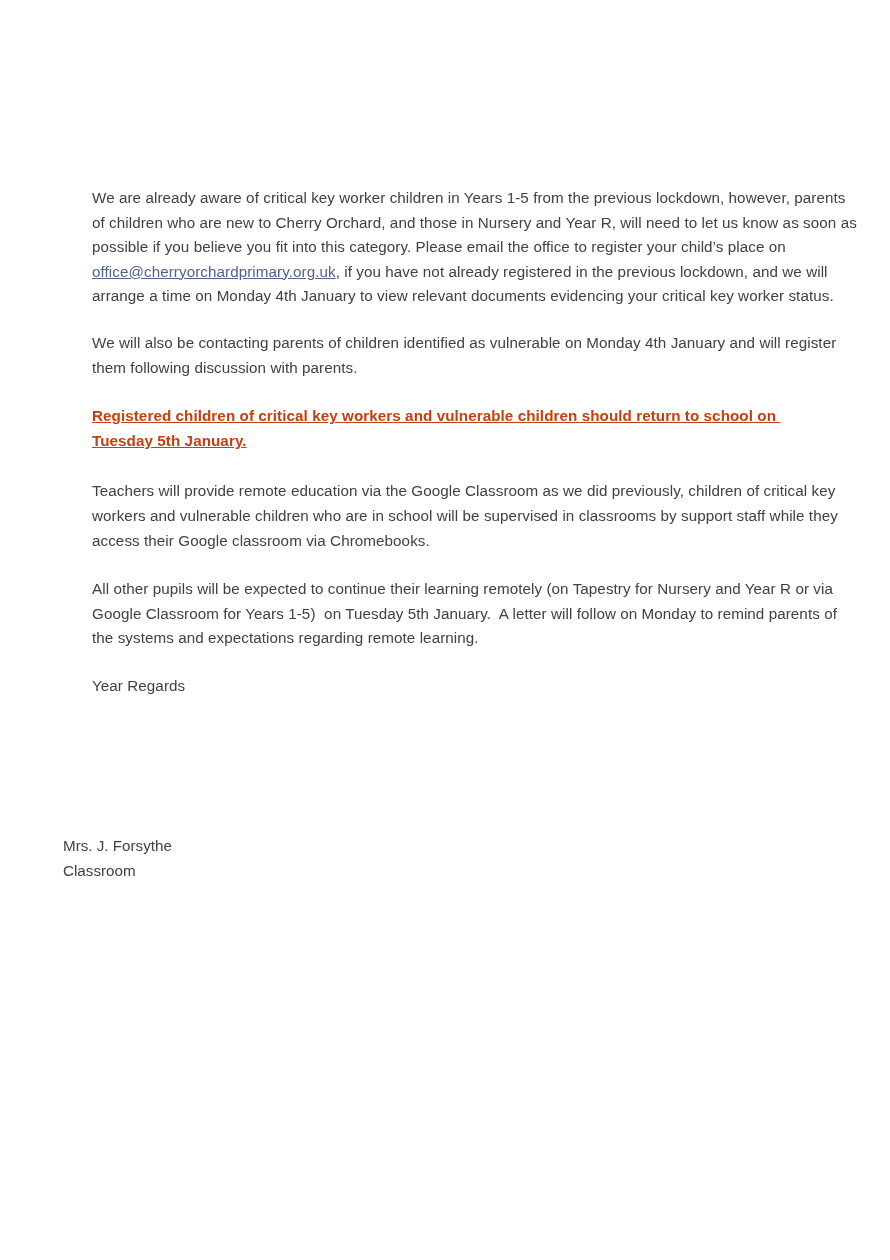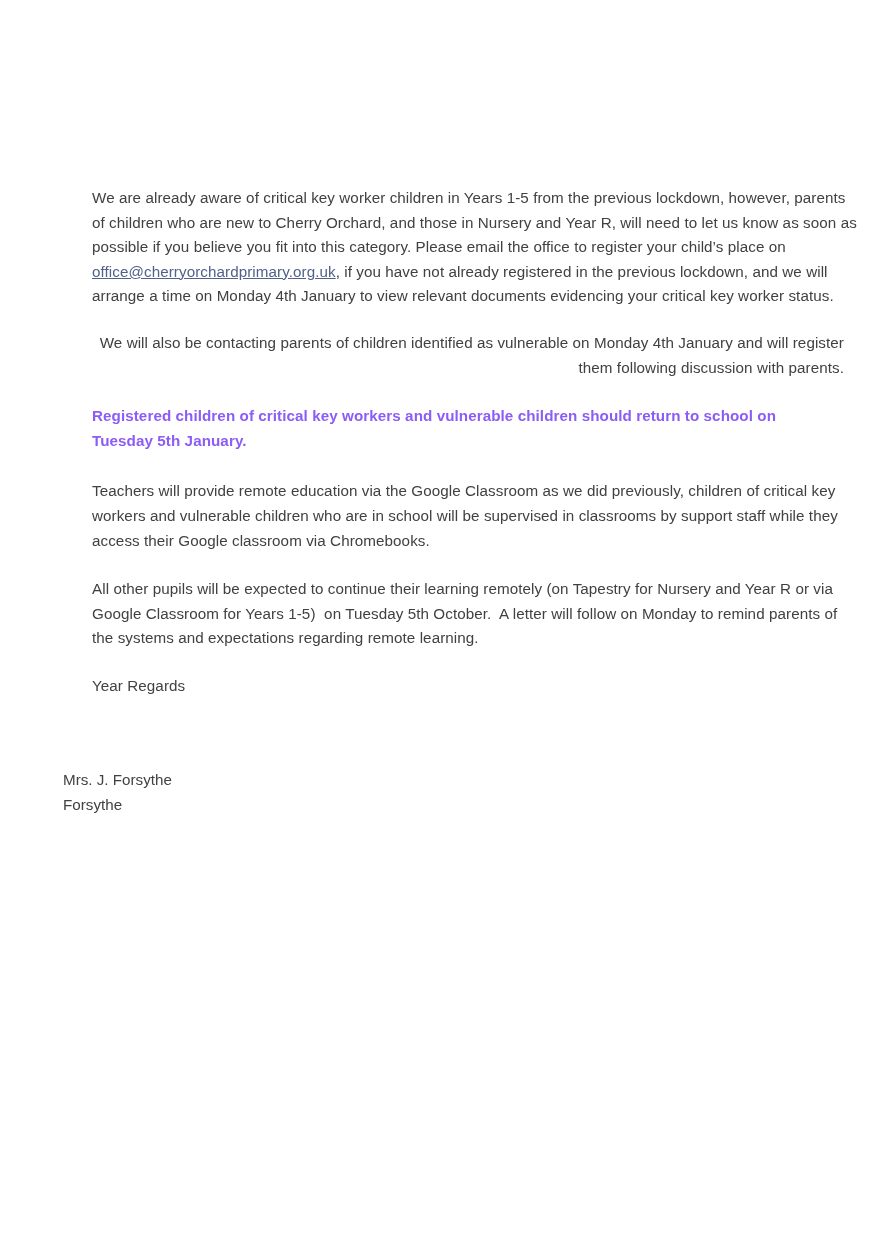--- a/index.html
+++ b/index.html
@@ -32,40 +32,41 @@
     font-size: 15.2px;
     line-height: 24.6px;
     color: #414141;
     margin: 0 0 22px 0;
     letter-spacing: 0.005em;
     text-align: left;
     white-space: pre-wrap;
   }
   .para.bold {
     font-weight: bold;
-    color: #8b5cf6;
+    color: #c2410c;
     width: 730px;
+    text-decoration: underline;
   }
   .para.p-intro { width: 765px; }
-  .para.p-vulnerable { width: 752px; margin-bottom: 24px; text-align: right; }
+  .para.p-vulnerable { width: 752px; margin-bottom: 24px; }
   .para.p-bold-return { margin-bottom: 26px; }
   .para.p-teachers { width: 762px; margin-bottom: 24px; }
   .para.p-allother { width: 768px; margin-bottom: 23px; }
   .para.p-kind { margin-bottom: 0; }
 
   .email-link {
     color: #51618a;
     text-decoration: underline;
     text-underline-offset: 1px;
   }
 
   .signature {
     position: absolute;
     left: 63px;
-    top: 768px;
+    top: 834px;
   }
   .sig-line {
     font-size: 15.2px;
     line-height: 24.6px;
     color: #414141;
     white-space: pre;
   }
   .sig-line.academy {
     color: #c0504d;
   }
@@ -78,24 +79,24 @@
   <div class="letter-body">
 
     <p class="para p-intro"><span>We are already aware of critical key worker children in Years 1-5 from the previous lockdown, however, parents of children who are new to Cherry Orchard, and those in Nursery and Year R, will need to let us know as soon as possible if you believe you fit into this category. Please email the office to register your child’s place on </span><a class="email-link" href="#">office@cherryorchardprimary.org.uk</a><span>, if you have not already registered in the previous lockdown, and we will arrange a time on Monday 4th January to view relevant documents evidencing your critical key worker status.</span></p>
 
     <p class="para p-vulnerable">We will also be contacting parents of children identified as vulnerable on Monday 4th January and will register them following discussion with parents.</p>
 
     <p class="para bold p-bold-return">Registered children of critical key workers and vulnerable children should return to school on Tuesday 5th January.</p>
 
     <p class="para p-teachers">Teachers will provide remote education via the Google Classroom as we did previously, children of critical key workers and vulnerable children who are in school will be supervised in classrooms by support staff while they access their Google classroom via Chromebooks.</p>
 
-    <p class="para p-allother">All other pupils will be expected to continue their learning remotely (on Tapestry for Nursery and Year R or via Google Classroom for Years 1-5)  on Tuesday 5th October.  A letter will follow on Monday to remind parents of the systems and expectations regarding remote learning.</p>
+    <p class="para p-allother">All other pupils will be expected to continue their learning remotely (on Tapestry for Nursery and Year R or via Google Classroom for Years 1-5)  on Tuesday 5th January.  A letter will follow on Monday to remind parents of the systems and expectations regarding remote learning.</p>
 
     <p class="para p-kind">Year Regards</p>
 
   </div>
 
   <div class="signature">
     <div class="sig-line">Mrs. J. Forsythe</div>
-    <div class="sig-line">Forsythe</div>
+    <div class="sig-line">Classroom</div>
   </div>
 
 </div>
 
 </body></html>

